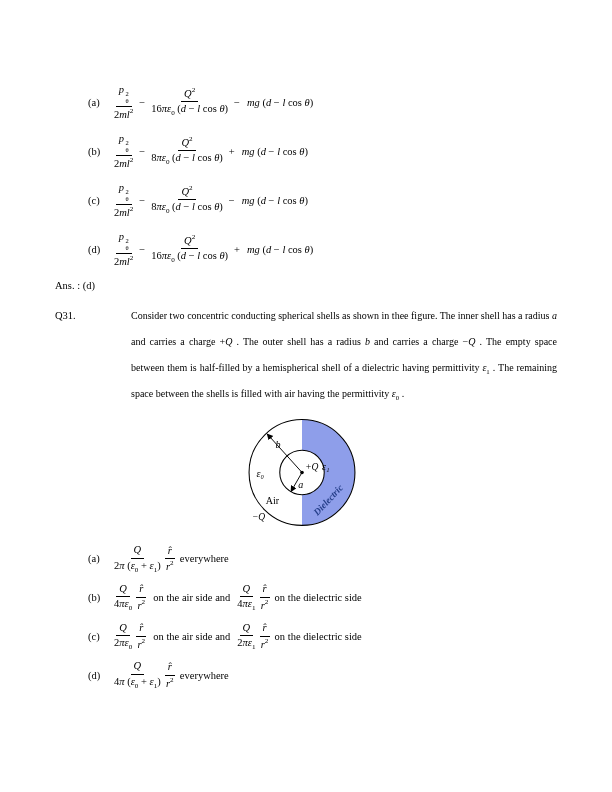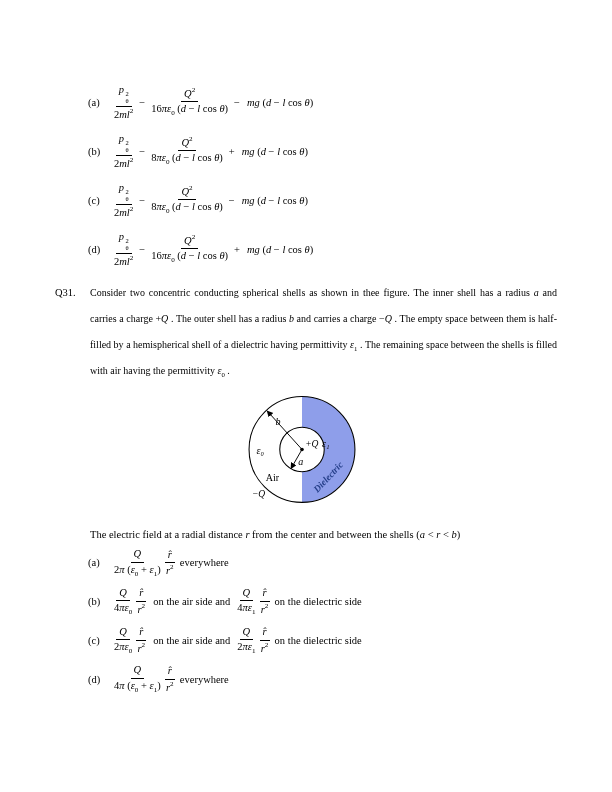--- a/index.html
+++ b/index.html
@@ -19,21 +19,21 @@
   .op{margin:0 4px;}
   .mid{margin:4px 5px;white-space:nowrap;}
   .tail{margin-left:3px;white-space:nowrap;}
   sub,sup{font-size:0.68em;line-height:1;}
 
   
   .ss{display:inline-flex;flex-direction:column;font-size:0.62em;line-height:1.15;vertical-align:-0.45em;margin-left:1.5px;}
 
   .ans-line{font-size:10.5px;margin:4px 0 12px 0;}
 
-  .qblock{display:flex;margin-bottom:2px;}
+  .qblock{display:flex;margin-bottom:2px;gap:41px;}
   .qnum{flex:0 0 35px;font-size:10.5px;line-height:26px;}
   .qtext{flex:1;font-size:10px;line-height:26px;text-align:justify;}
 
   .figure-wrap{margin:4px 0 4px 157px;width:180px;}
 
   .field-line{margin-left:35px;font-size:10.5px;line-height:27px;}
 </style>
 </head>
 <body>
 
@@ -115,20 +115,21 @@
         <span class="frac">
           <span class="fn"><i>Q</i><sup>2</sup></span>
           <span class="fd">16<i>πε</i><sub>0</sub> (<i>d</i> − <i>l</i> cos <i>θ</i>)</span>
         </span>
         <span class="op">+</span>
         <span class="tail"><i>mg</i> (<i>d</i> − <i>l</i> cos <i>θ</i>)</span>
       </span>
     </div>
   </div>
 
+  <div class="ans-line">Ans. : (d)</div>
 
   <div class="qblock">
     <div class="qnum">Q31.</div>
     <div class="qtext">Consider two concentric conducting spherical shells as shown in thee figure. The inner shell has a radius <i>a</i> and carries a charge +<i>Q</i> . The outer shell has a radius <i>b</i> and carries a charge −<i>Q</i> . The empty space between them is half-filled by a hemispherical shell of a dielectric having permittivity <i>ε</i><sub>1</sub> . The remaining space between the shells is filled with air having the permittivity <i>ε</i><sub>0</sub> .</div>
   </div>
 
   <div class="figure-wrap">
     <svg width="180" height="125" viewBox="0 0 170 118">
       <defs>
         <marker id="arrowhead" markerWidth="8" markerHeight="8" refX="5.5" refY="3" orient="auto" markerUnits="userSpaceOnUse">
@@ -145,21 +146,20 @@
       <text x="81.5" y="73" font-size="9.5" font-style="italic">a</text>
       <text x="88" y="56" font-size="9" font-style="italic">+Q</text>
       <text x="42" y="62" font-size="9.5" font-style="italic">ε₀</text>
       <text x="104" y="56" font-size="9.5" font-style="italic">ε₁</text>
       <text x="57" y="88" font-size="9.5" text-anchor="middle">Air</text>
       <text x="44" y="103" font-size="9" font-style="italic" text-anchor="middle">−Q</text>
       <text x="112" y="86" font-size="9" font-weight="bold" font-style="italic" text-anchor="middle" transform="rotate(-47 112 86)" fill="#27408b">Dielectric</text>
     </svg>
   </div>
 
-  <div class="field-line">The electric field at a radial distance <i>r</i> from the center and between the shells (<i>a</i> &lt; <i>r</i> &lt; <i>b</i>)</div>
 
   <div class="bot">
 
     <div class="opt-row">
       <span class="opt-label">(a)</span>
       <span class="formula">
         <span class="frac">
           <span class="fn"><i>Q</i></span>
           <span class="fd">2<i>π</i> (<i>ε</i><sub>0</sub> + <i>ε</i><sub>1</sub>)</span>
         </span>

